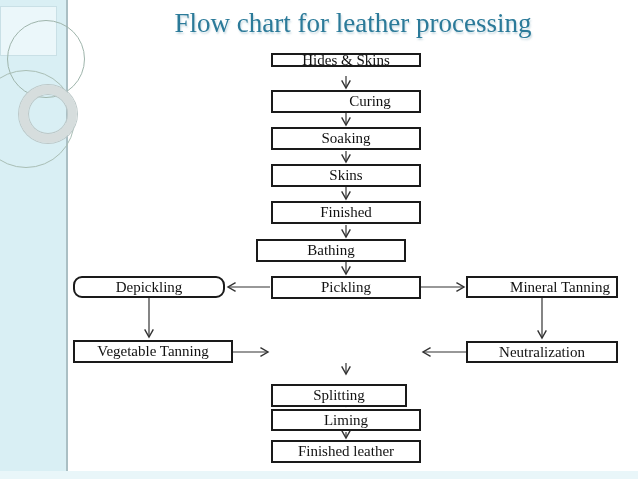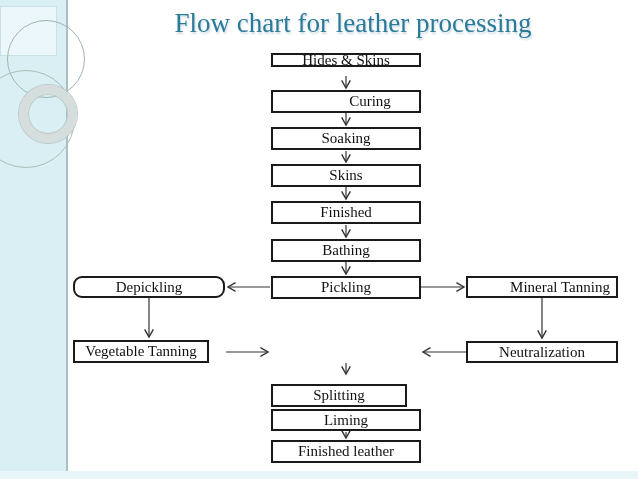--- a/index.html
+++ b/index.html
@@ -109,22 +109,22 @@
       <line x1="346" y1="399" x2="346" y2="406" marker-end="url(#arrow)"></line>
       <line x1="346" y1="432" x2="346" y2="438" marker-end="url(#arrow)"></line>
     </g>
   </svg>
 
   <div class="node" style="left:271px; top:53px;  width:150px; height:14px;">Hides &amp; Skins</div>
   <div class="node" style="left:271px; top:90px;  width:150px; height:23px;padding-left:48px;">Curing</div>
   <div class="node" style="left:271px; top:127px; width:150px; height:23px;">Soaking</div>
   <div class="node" style="left:271px; top:164px; width:150px; height:23px;">Skins</div>
   <div class="node" style="left:271px; top:201px; width:150px; height:23px;">Finished</div>
-  <div class="node" style="left:271px; top:239px; width:150px; height:23px;">Bathing</div>
+  <div class="node" style="left:256px; top:239px; width:150px; height:23px;">Bathing</div>
   <div class="node" style="left:271px; top:276px; width:150px; height:23px;">Pickling</div>
   <div class="node" style="left:73px;  top:276px; width:152px; height:22px;border-radius:9px;">Depickling</div>
   <div class="node" style="left:466px; top:276px; width:152px; height:22px;padding-left:36px;">Mineral Tanning</div>
-  <div class="node" style="left:73px;  top:340px; width:136px; height:23px;">Vegetable Tanning</div>
+  <div class="node" style="left:73px;  top:340px; width:160px; height:23px;">Vegetable Tanning</div>
   <div class="node" style="left:466px; top:341px; width:152px; height:22px;">Neutralization</div>
   <div class="node" style="left:271px; top:340px; width:136px; height:23px;margin-top:44px;">Splitting</div>
   <div class="node" style="left:271px; top:409px; width:150px; height:22px;">Liming</div>
   <div class="node" style="left:271px; top:440px; width:150px; height:23px;">Finished leather</div>
 </div>
 
 </body></html>

